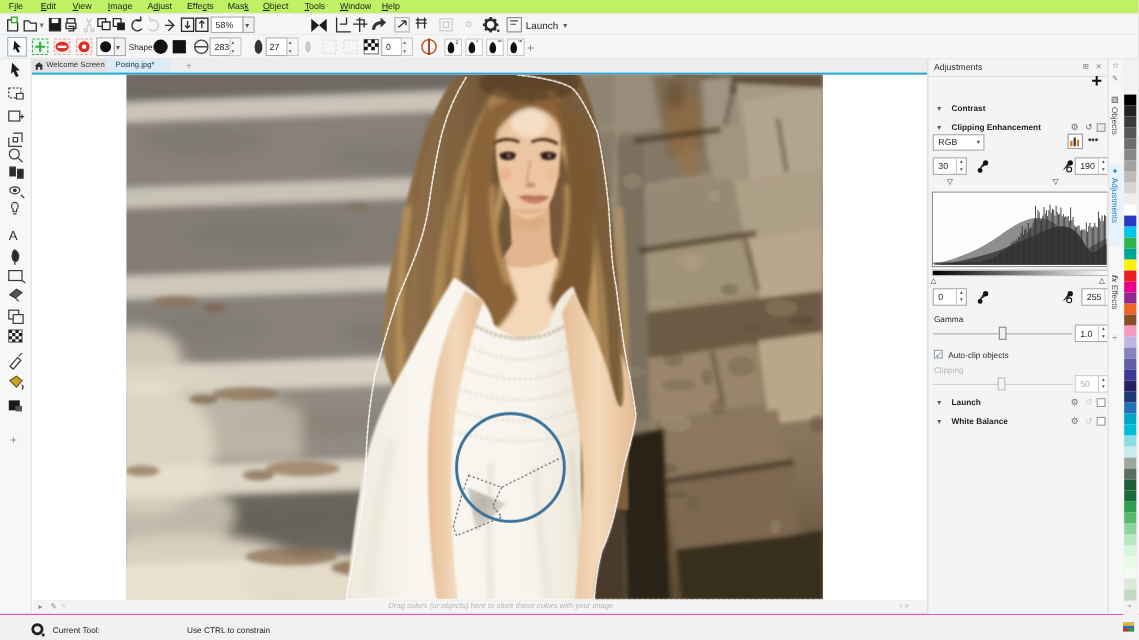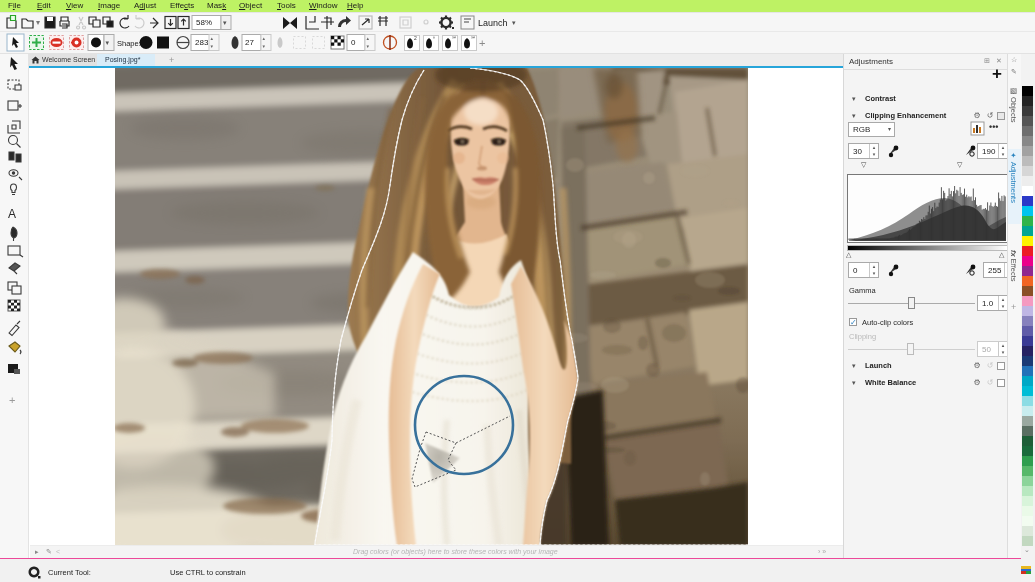--- a/index.html
+++ b/index.html
@@ -644,21 +644,21 @@
       <circle cx="9" cy="10" r="2.2" fill="none" stroke="#111"></circle>
     </svg>
   <div class="spin2" style="left:139px;top:208px;width:31px">255<span class="ud">▴<br>▾</span></div>
 
   <span style="position:absolute;left:5px;top:232px">Gamma</span>
   <div style="position:absolute;left:4px;top:249px;width:127px;height:1px;background:#aaa"></div>
   <div style="position:absolute;left:64px;top:243px;width:7px;height:12px;background:#f2f2f2;border:1px solid #888"></div>
   <div class="spin2" style="left:133px;top:241px;width:31px">1.0<span class="ud">▴<br>▾</span></div>
 
   <div class="cbx" style="left:5px;top:264px;color:#2a7fbf;font-size:8px;line-height:7px">✓</div>
-  <span style="position:absolute;left:18px;top:264px">Auto-clip colors</span>
+  <span style="position:absolute;left:18px;top:264px">Auto-clip objects</span>
   <span style="position:absolute;left:5px;top:278px;color:#b9b9b9">Clipping</span>
   <div style="position:absolute;left:4px;top:295px;width:127px;height:1px;background:#cfcfcf"></div>
   <div style="position:absolute;left:63px;top:289px;width:7px;height:12px;background:#f4f4f4;border:1px solid #bbb"></div>
   <div class="spin2" style="left:133px;top:287px;width:31px;color:#aaa;border-color:#ccc">50<span class="ud">▴<br>▾</span></div>
 
   <span class="seccaret" style="position:absolute;left:8px;top:308px">▾</span>
   <span class="hd" style="position:absolute;left:21px;top:307px">Launch</span>
   <span class="gico" style="left:128px;top:307px">⚙</span>
   <span class="gico" style="left:141px;top:307px;color:#c9c9c9">↺</span>
   <div class="cbx" style="left:153px;top:308px"></div>

